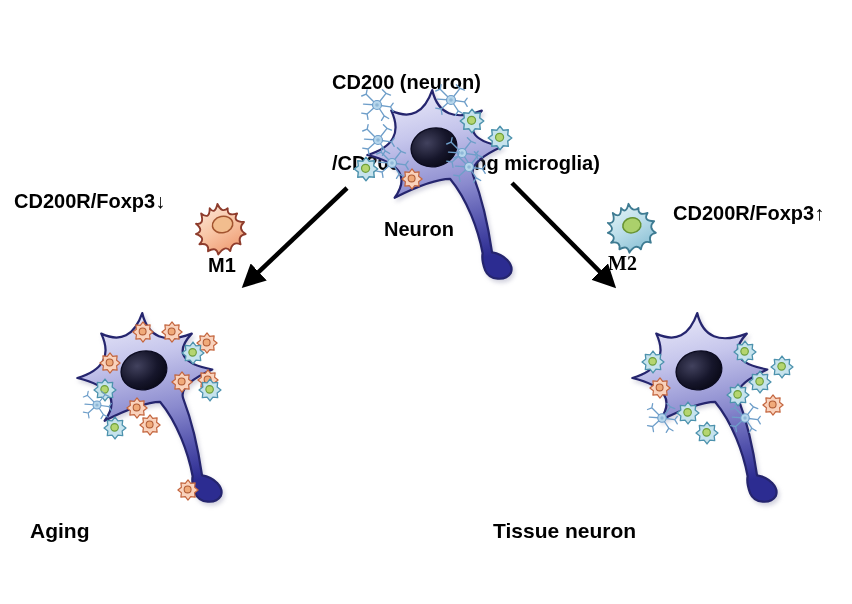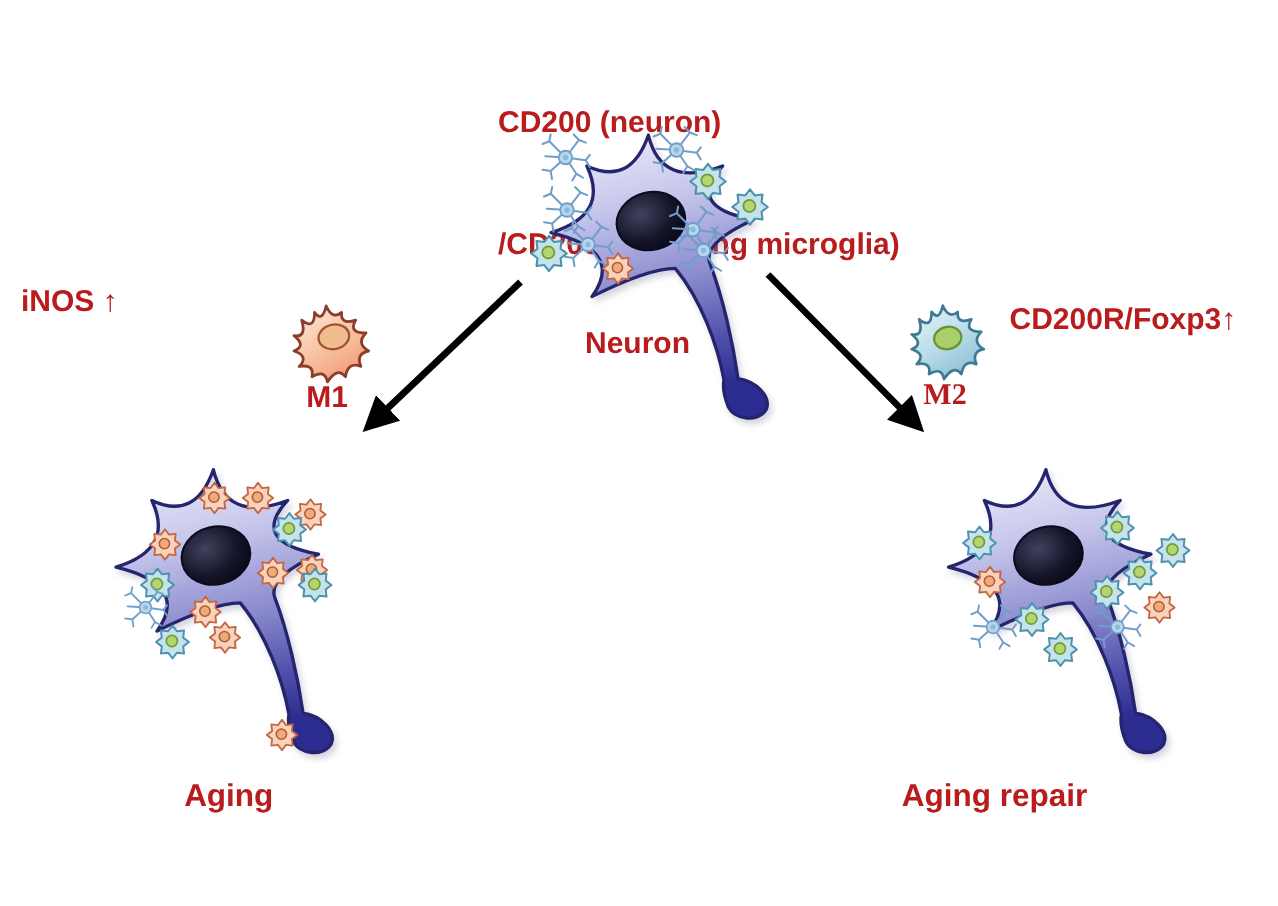--- a/index.html
+++ b/index.html
@@ -1,24 +1,24 @@
 <!DOCTYPE html>
 <html><head>
 <meta charset="utf-8">
 <style>
   html,body{margin:0;padding:0;background:#ffffff;}
   #canvas{
     position:relative;width:852px;height:604px;background:#ffffff;
-    font-family:"Liberation Sans",sans-serif;font-weight:bold;color:#b91c1c;
+    font-family:"Liberation Sans",sans-serif;font-weight:bold;color:#000000;
     overflow:hidden;
   }
   .abs{position:absolute;}
   .t20{font-size:20px;line-height:27px;}
   .t21{font-size:21px;line-height:28px;}
-  .ctr{text-align:center;}
+  .ctr{}
   .pre{white-space:pre-wrap;}
   .neuron-shadow{filter:drop-shadow(2px 3px 2px rgba(110,110,150,0.30));}
   
   .cell-o{--body:#f9d2bc;--line:#c4663f;--nuc:#f0aa7a;--nline:#b05c36;}
   .cell-b{--body:#c6e3ed;--line:#4d92ad;--nuc:#b5d56f;--nline:#6d9e3c;}
 </style>
 </head>
 <body>
 
 <svg width="0" height="0" style="position:absolute" aria-hidden="true">
@@ -101,28 +101,28 @@
     <use href="#ramified" x="114" y="53" width="36" height="36"></use>
     <use href="#ramified" x="121" y="67" width="36" height="36"></use>
     <use href="#acell" class="cell-b" x="128" y="25" width="28" height="28"></use>
     <use href="#acell" class="cell-b" x="156" y="42" width="28" height="28"></use>
     <use href="#acell" class="cell-b" x="22" y="73" width="28" height="28"></use>
     <use href="#acell" class="cell-o" x="70" y="85" width="24" height="24"></use>
   </svg>
   <div class="abs t20 ctr" style="left:384px;top:216px;width:82px;">Neuron</div>
 
   <div class="abs t20" style="left:14px;top:188px;">
-    <div>iNOS ↑</div>
+    <div>CD200R/Foxp3↓</div>
   </div>
 
   <svg class="abs" style="left:188px;top:198px;" width="64" height="60" viewBox="0 0 72 70">
     <use href="#bigpath" fill="url(#gradM1)" stroke="#8e3c2c"></use>
     <ellipse cx="39" cy="31" rx="12" ry="9.5" transform="rotate(-12 39 31)" fill="#f2bd8e" stroke="#a2542f" stroke-width="1.8"></ellipse>
   </svg>
-  <div class="abs t20 ctr" style="left:196px;top:252px;width:44px;">M1</div>
+  <div class="abs t20 ctr" style="left:208px;top:252px;width:44px;">M1</div>
 
   <svg class="abs" style="left:598px;top:198px;" width="66" height="58" viewBox="0 0 72 70">
     <use href="#bigpath" fill="url(#gradM2)" stroke="#3e7b92"></use>
     <ellipse cx="37" cy="33" rx="11" ry="9" transform="rotate(-12 37 33)" fill="#abd06b" stroke="#679331" stroke-width="1.8"></ellipse>
   </svg>
   <div class="abs t20 ctr" style="left:608px;top:250px;width:44px;font-family:Liberation Serif, serif;">M2</div>
 
   <div class="abs t20" style="left:673px;top:200px;">
     <div>CD200R/Foxp3↑</div>
   </div>
@@ -163,16 +163,16 @@
     <use href="#acell" class="cell-b" x="147" y="64" width="26" height="26"></use>
     <use href="#acell" class="cell-b" x="125" y="77" width="26" height="26"></use>
     <use href="#acell" class="cell-b" x="75" y="95" width="26" height="26"></use>
     <use href="#acell" class="cell-b" x="94" y="115" width="26" height="26"></use>
     <use href="#acell" class="cell-o" x="48" y="71" width="24" height="24"></use>
     <use href="#acell" class="cell-o" x="161" y="88" width="24" height="24"></use>
     <use href="#ramified" x="45" y="96" width="34" height="34"></use>
     <use href="#ramified" x="128" y="96" width="34" height="34"></use>
   </svg>
   <div class="abs t21 ctr" style="left:493px;top:517px;width:340px;">
-    <div>Aging repair</div>
+    <div>Tissue neuron</div>
   </div>
 
 </div>
 
 </body></html>

